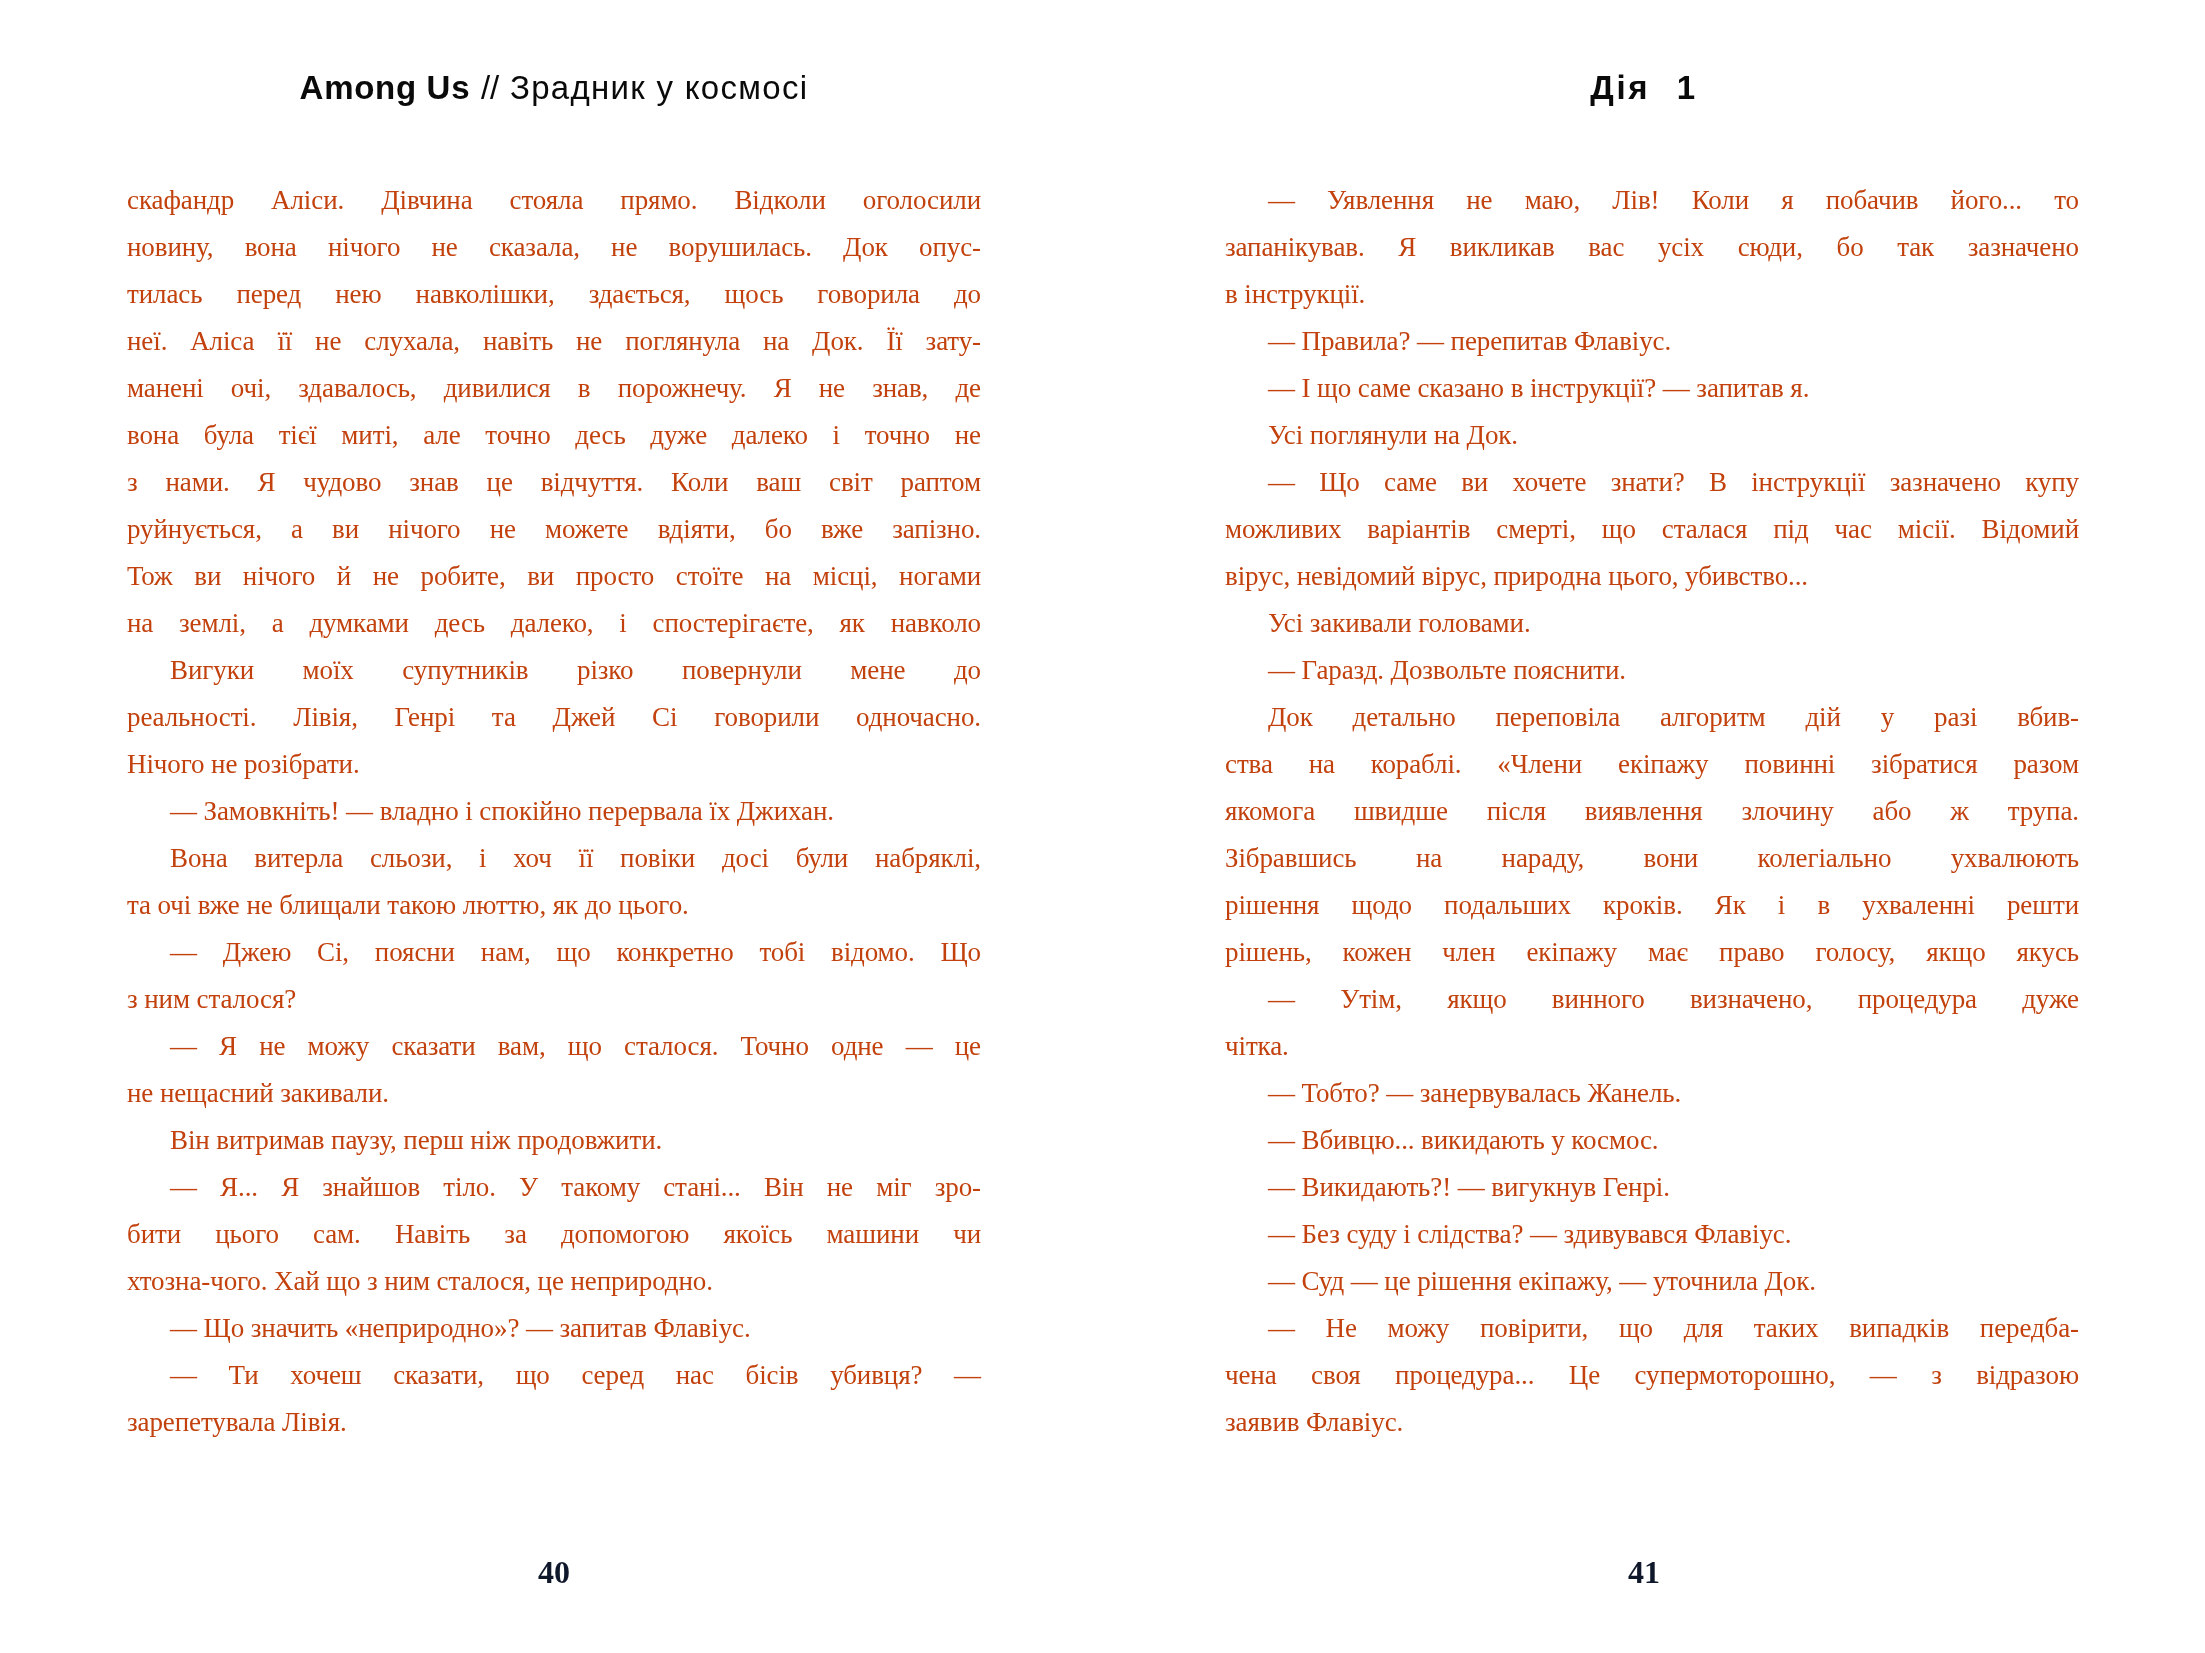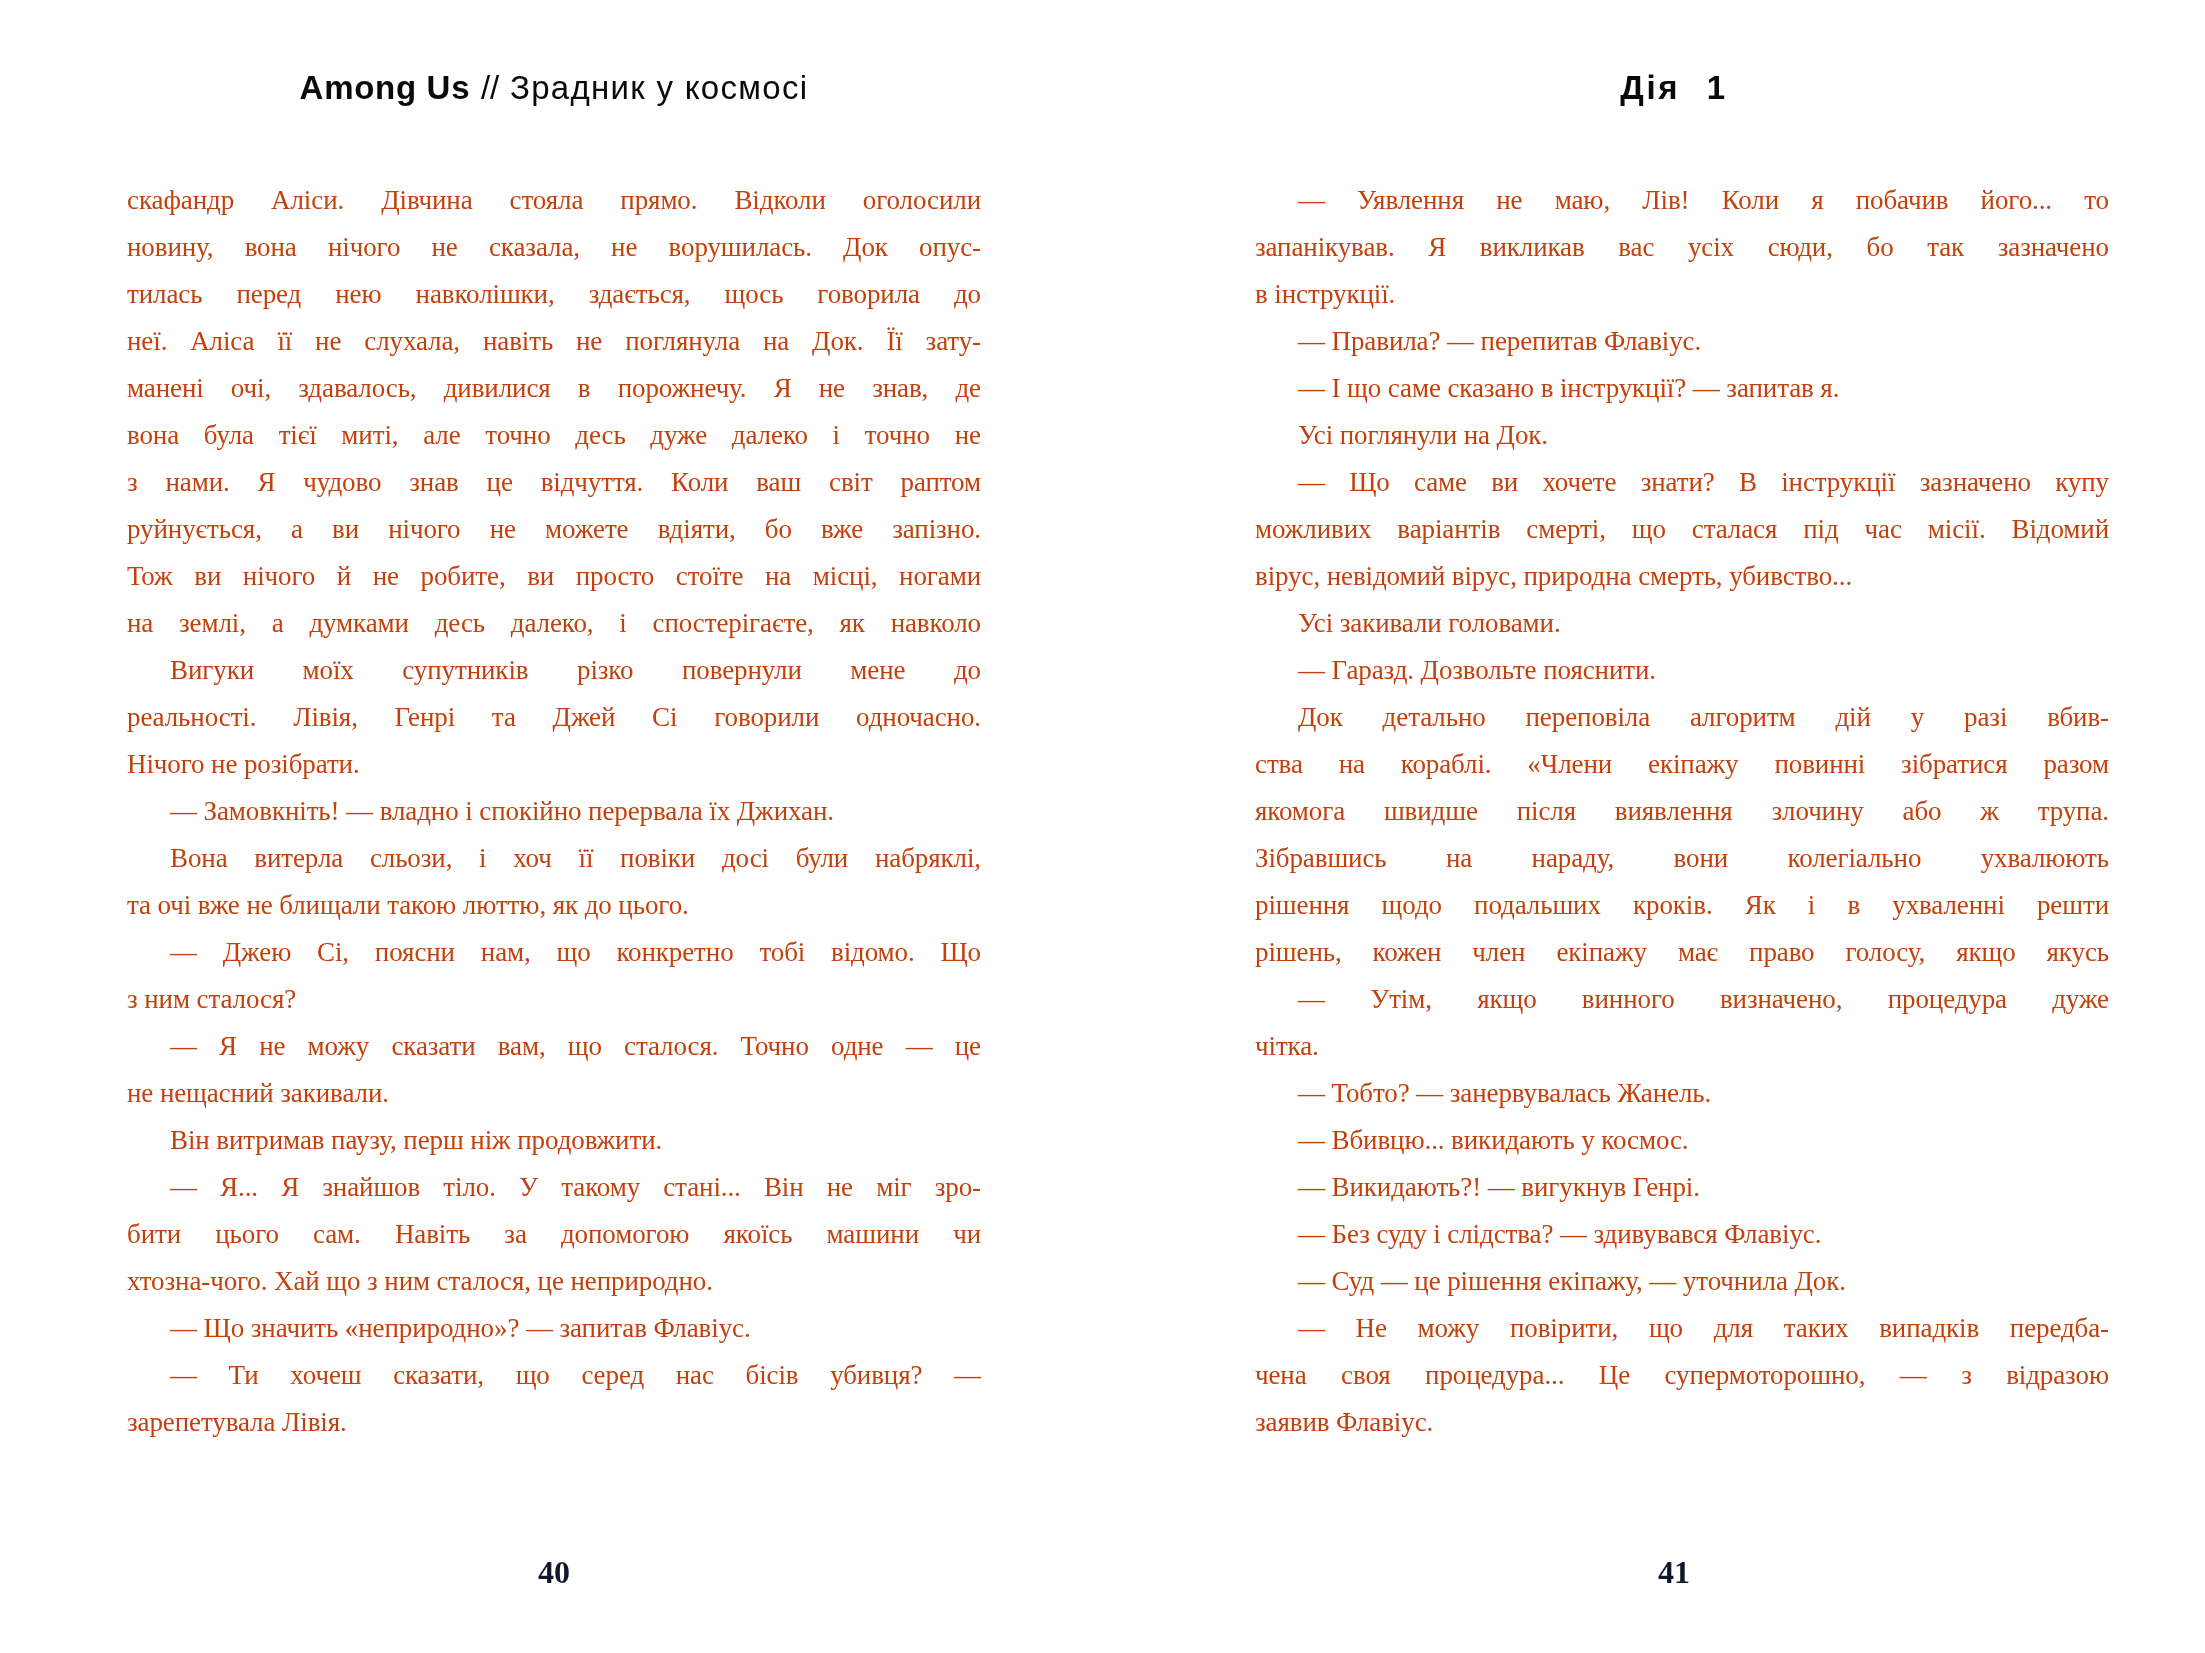--- a/index.html
+++ b/index.html
@@ -15,21 +15,21 @@
     color: #111111;
     overflow: hidden;
   }
   .page {
     position: absolute;
     top: 0;
     height: 1654px;
     width: 1102px;
   }
   #left-page  { left: 0; }
-  #right-page { left: 1103px; }
+  #right-page { left: 1073px; }
 
   .running-header {
     position: absolute;
     top: 69px;
     width: 854px;
     text-align: center;
     font-family: "Liberation Sans", sans-serif;
     font-size: 33px;
     line-height: 37px;
     color: #0a0a0a;
@@ -144,21 +144,21 @@
     </header>
     <div class="page-body" id="right-body">
         <div class="line indent">— Уявлення не маю, Лів! Коли я побачив його... то</div>
         <div class="line">запанікував. Я викликав вас усіх сюди, бо так зазначено</div>
         <div class="line para-end">в інструкції.</div>
         <div class="line para-end indent">— Правила? — перепитав Флавіус.</div>
         <div class="line para-end indent">— І що саме сказано в інструкції? — запитав я.</div>
         <div class="line para-end indent">Усі поглянули на Док.</div>
         <div class="line indent">— Що саме ви хочете знати? В інструкції зазначено купу</div>
         <div class="line">можливих варіантів смерті, що сталася під час місії. Відомий</div>
-        <div class="line para-end">вірус, невідомий вірус, природна смерть, убивство...</div>
+        <div class="line para-end">вірус, невідомий вірус, природна цього, убивство...</div>
         <div class="line para-end indent">Усі закивали головами.</div>
         <div class="line para-end indent">— Гаразд. Дозвольте пояснити.</div>
         <div class="line indent">Док детально переповіла алгоритм дій у разі вбив-</div>
         <div class="line">ства на кораблі. «Члени екіпажу повинні зібратися разом</div>
         <div class="line">якомога швидше після виявлення злочину або ж трупа.</div>
         <div class="line">Зібравшись на нараду, вони колегіально ухвалюють</div>
         <div class="line">рішення щодо подальших кроків. Як і в ухваленні решти</div>
         <div class="line">рішень, кожен член екіпажу має право голосу, якщо якусь</div>
         <div class="line indent">— Утім, якщо винного визначено, процедура дуже</div>
         <div class="line para-end">чітка.</div>

